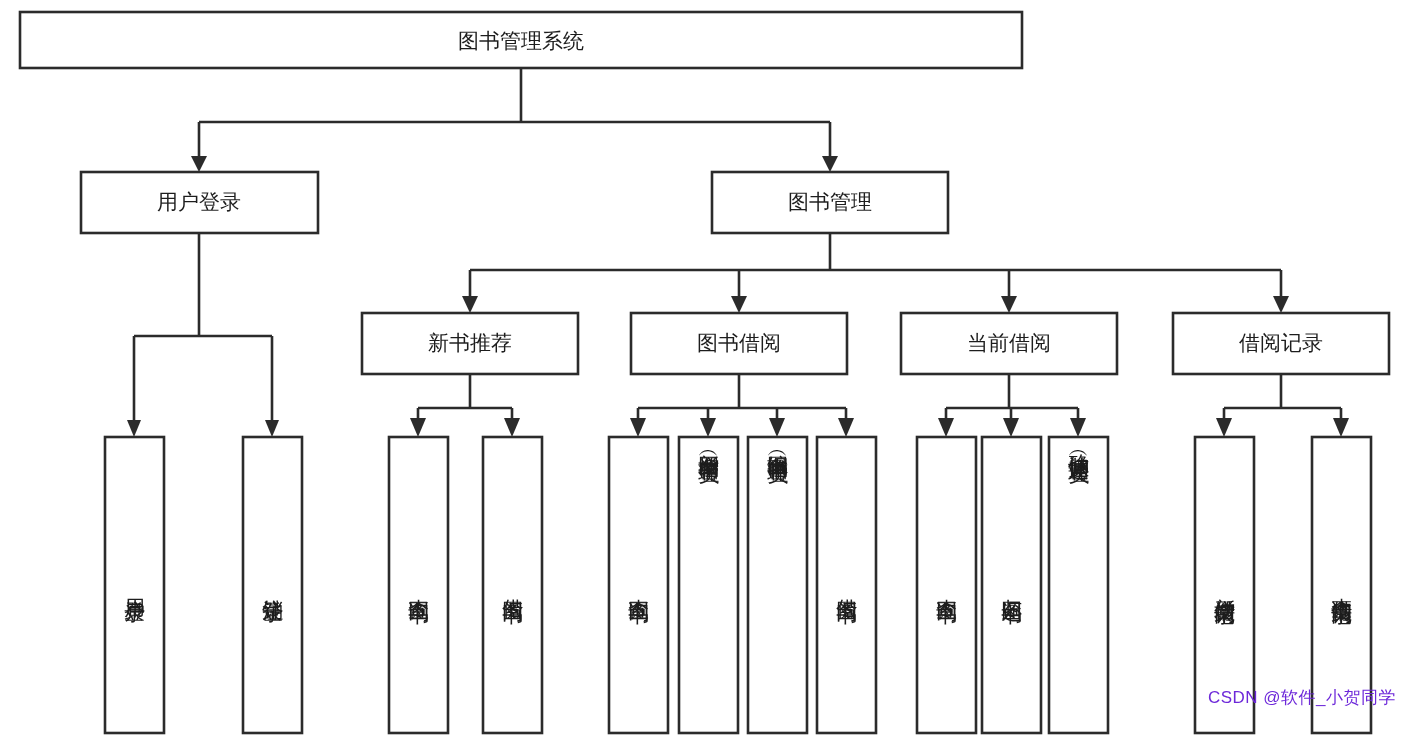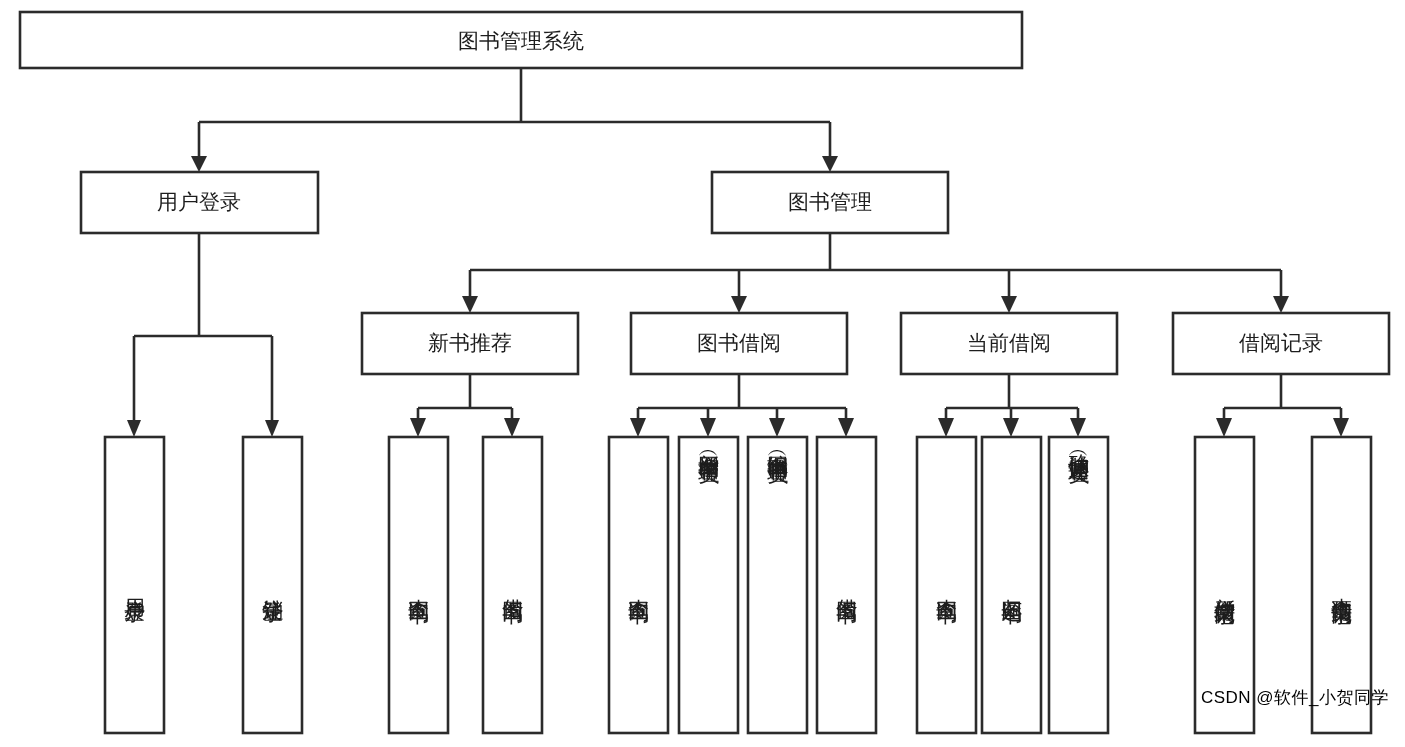--- a/index.html
+++ b/index.html
@@ -62,25 +62,25 @@
     text-orientation: upright;
     font-family: "Liberation Sans", "DejaVu Sans", sans-serif;
     font-size: 21px;
     line-height: 1.06;
     letter-spacing: 1.5px;
     color: #1d1d1d;
     white-space: nowrap;
   }
   .watermark {
     position: absolute;
-    right: 16px;
+    right: 9px;
     bottom: 6px;
     font-family: "Liberation Sans", "DejaVu Sans", sans-serif;
     font-size: 17px;
-    color: #000000;
+    color: #6d28d9;
     letter-spacing: 0.5px;
     white-space: nowrap;
   }
 </style>
 </head>
 <body>
 
 <div id="diagram-root">
 
   <svg id="flowchart" viewBox="0 0 1405 747">

